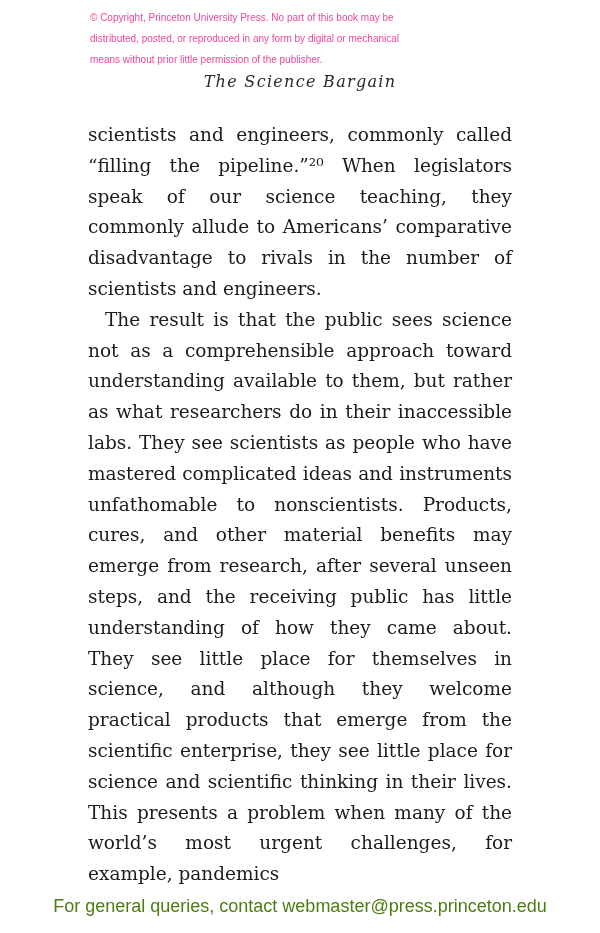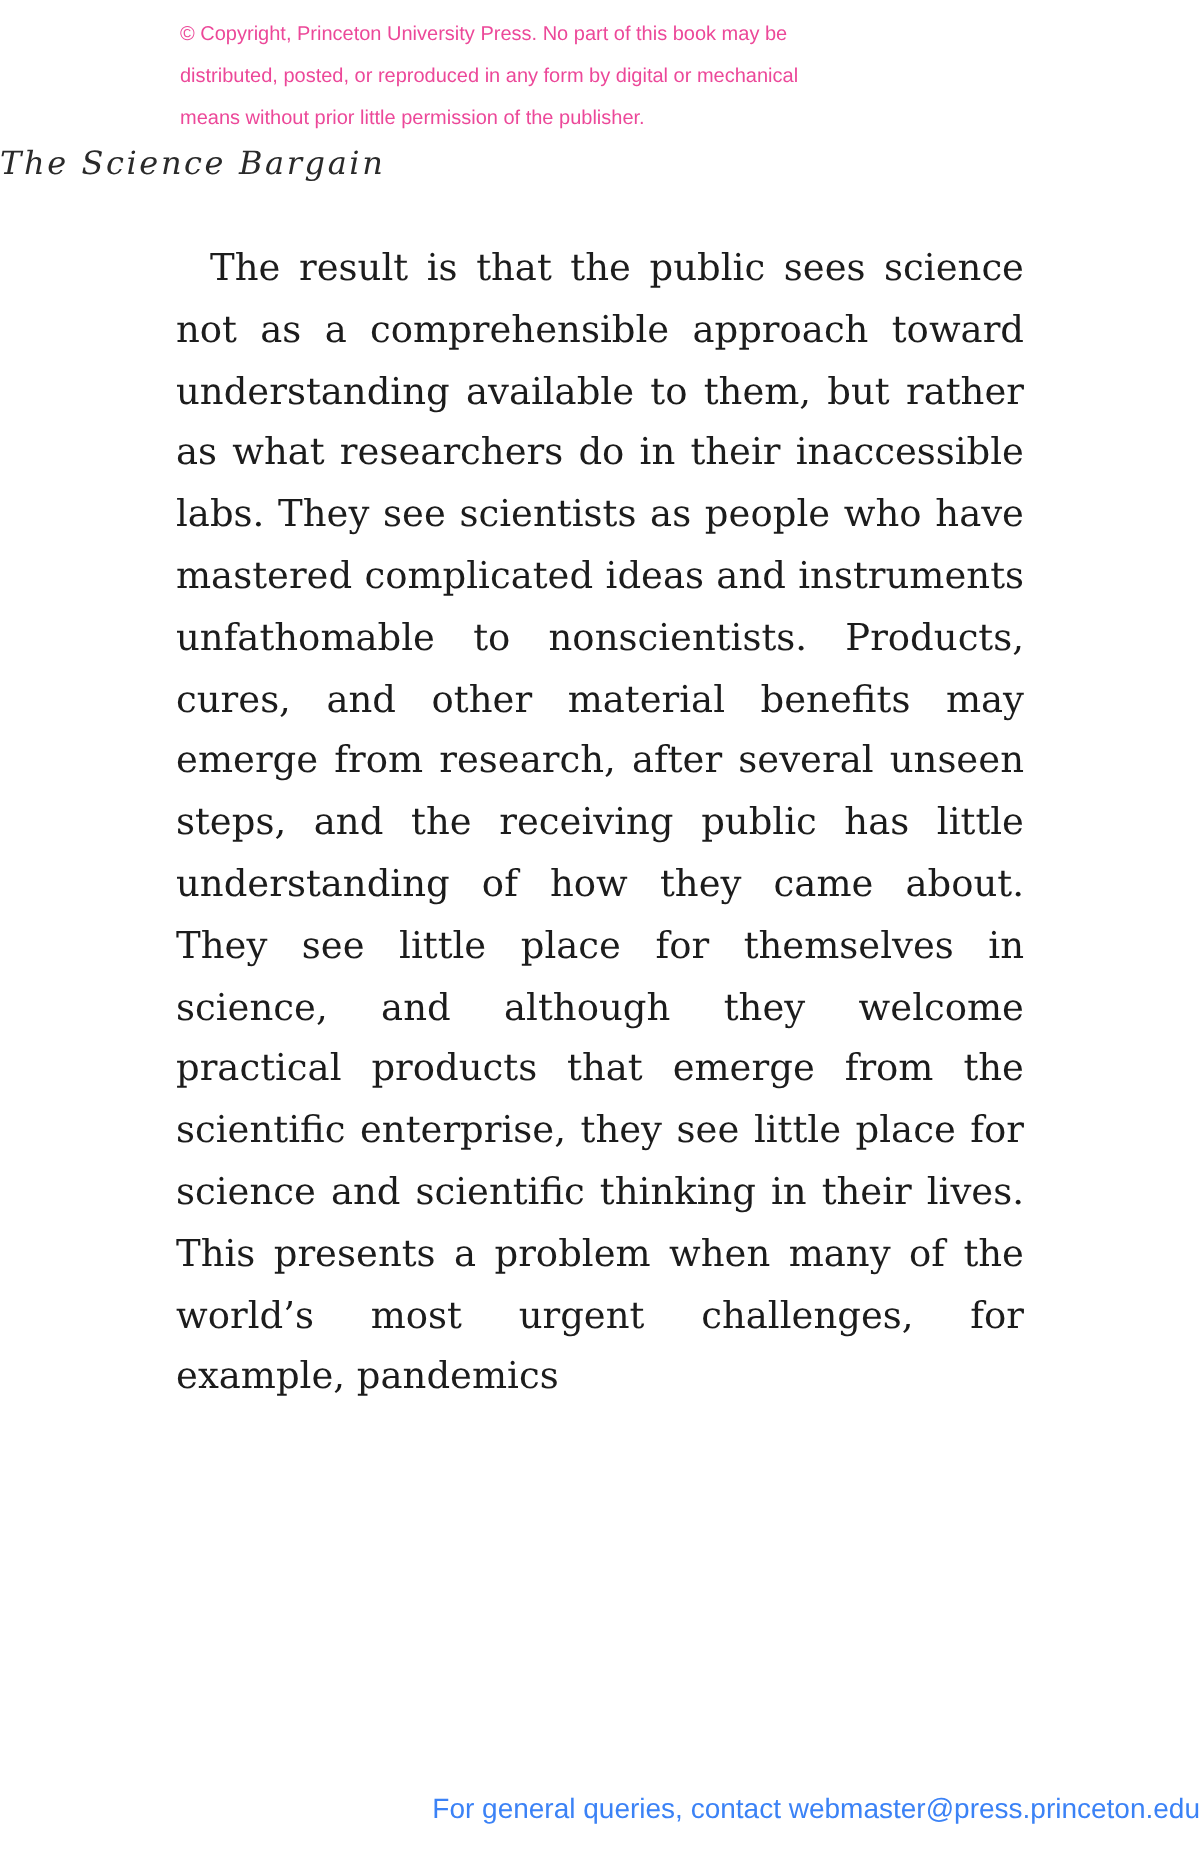--- a/index.html
+++ b/index.html
@@ -25,20 +25,21 @@
     margin-left: 27px;
   }
   .copyright .c-line {
     white-space: nowrap;
   }
   .running-header {
     position: absolute;
     left: 0;
     top: 72px;
     width: 100%;
+    text-align: center;
     font-family: "DejaVu Serif", "Liberation Serif", serif;
     font-style: italic;
     font-size: 16px;
     letter-spacing: 1.3px;
     color: #2a2a2a;
   }
   .body-text {
     position: absolute;
     left: 88px;
     top: 120px;
@@ -68,38 +69,39 @@
     font-style: italic;
     font-size: 16.5px;
     letter-spacing: 1px;
     color: #1c1c1c;
   }
   .footer-contact {
     position: absolute;
     left: 0;
     top: 896px;
     width: 100%;
-    text-align: right;
-    font-size: 14px;
-    color: #3b82f6;
+    text-align: center;
+    font-size: 18px;
+    color: #4d7c0f;
   }
 </style>
 </head>
 <body>
 
 <div class="page">
 
   <div class="copyright">
     <div class="c-line">© Copyright, Princeton University Press. No part of this book may be</div>
     <div class="c-line">distributed, posted, or reproduced in any form by digital or mechanical</div>
     <div class="c-line">means without prior little permission of the publisher.</div>
   </div>
 
   <div class="running-header">The Science Bargain</div>
 
   <div class="body-text" lang="en">
+    <p class="para">scientists and engineers, commonly called “filling the pipeline.”²⁰ When legislators speak of our science teaching, they commonly allude to Americans’ comparative disadvantage to rivals in the number of scientists and engineers.</p>
     <p class="para indent">The result is that the public sees science not as a comprehensible approach toward understanding available to them, but rather as what researchers do in their inaccessible labs. They see scientists as people who have mastered complicated ideas and instruments unfathomable to nonscientists. Products, cures, and other material benefits may emerge from research, after several unseen steps, and the receiving public has little understanding of how they came about. They see little place for themselves in science, and although they welcome practical products that emerge from the scientific enterprise, they see little place for science and scientific thinking in their lives. This presents a problem when many of the world’s most urgent challenges, for example, pandemics</p>
   </div>
 
 
   <div class="footer-contact">For general queries, contact webmaster@press.princeton.edu</div>
 
 </div>
 
 </body></html>

